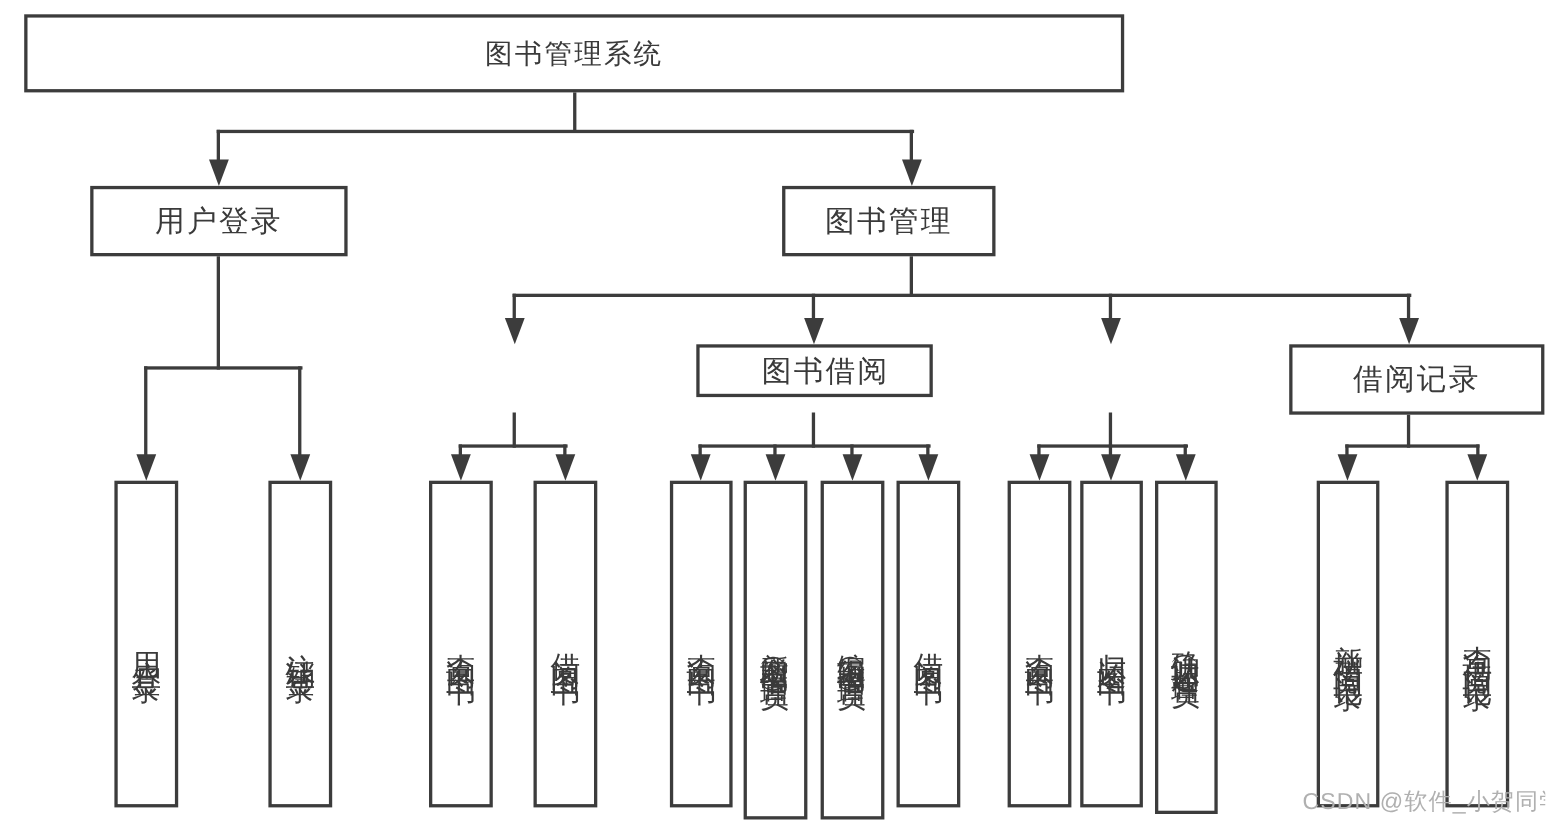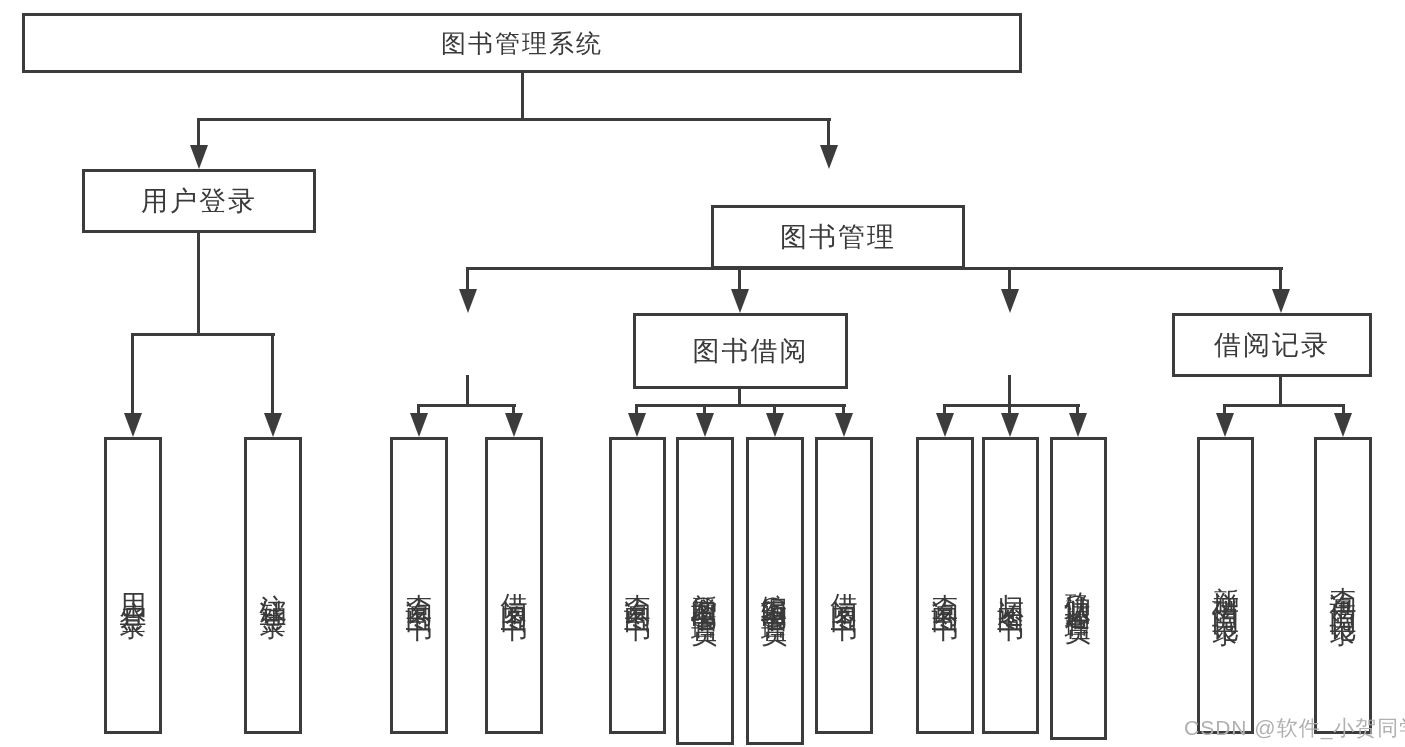--- a/index.html
+++ b/index.html
@@ -121,27 +121,27 @@
   <div class="ln" style="left:1076px; top:404px; width:3px; height:14px;"></div>
   <div class="ar" style="left:1069px; top:413px;"></div>
 
   <div class="ln" style="left:1279px; top:375px; width:3px; height:32px;"></div>
   <div class="ln" style="left:1223px; top:404px; width:122px; height:3px;"></div>
   <div class="ln" style="left:1223px; top:404px; width:3px; height:14px;"></div>
   <div class="ar" style="left:1216px; top:413px;"></div>
   <div class="ln" style="left:1342px; top:404px; width:3px; height:14px;"></div>
   <div class="ar" style="left:1334px; top:413px;"></div>
 
-  <div class="hbox root" style="left:22px; top:13px; width:1000px; height:60px;">图书管理系统</div>
+  <div class="hbox root" style="left:22px; top:13px; width:1000px; height:71px;">图书管理系统</div>
 
   <div class="hbox" style="left:82px; top:169px; width:234px; height:64px;">用户登录</div>
-  <div class="hbox" style="left:711px; top:169px; width:254px; height:64px;margin-top:36px;">图书管理</div>
+  <div class="hbox" style="left:711px; top:169px; width:194px; height:64px;">图书管理</div>
 
-  <div class="hbox" style="left:633px; top:313px; width:215px; height:76px;padding-left:20px;">图书借阅</div>
-  <div class="hbox" style="left:1172px; top:313px; width:200px; height:64px;">借阅记录</div>
+  <div class="hbox" style="left:633px; top:313px; width:215px; height:48px;padding-left:20px;">图书借阅</div>
+  <div class="hbox" style="left:1172px; top:313px; width:232px; height:64px;">借阅记录</div>
 
   <div class="vbox" style="left:104px; top:437px; width:58px; height:297px;">用户登录</div>
   <div class="vbox" style="left:244px; top:437px; width:58px; height:297px;">注销登录</div>
 
   <div class="vbox" style="left:390px; top:437px; width:58px; height:297px;">查询图书</div>
   <div class="vbox" style="left:485px; top:437px; width:58px; height:297px;">借阅图书</div>
 
   <div class="vbox" style="left:609px; top:437px; width:57px; height:297px;">查询图书</div>
   <div class="vbox sm" style="left:676px; top:437px; width:58px; height:308px;">新增图书（管理员）</div>
   <div class="vbox sm" style="left:746px; top:437px; width:58px; height:308px;">编辑图书（管理员）</div>

